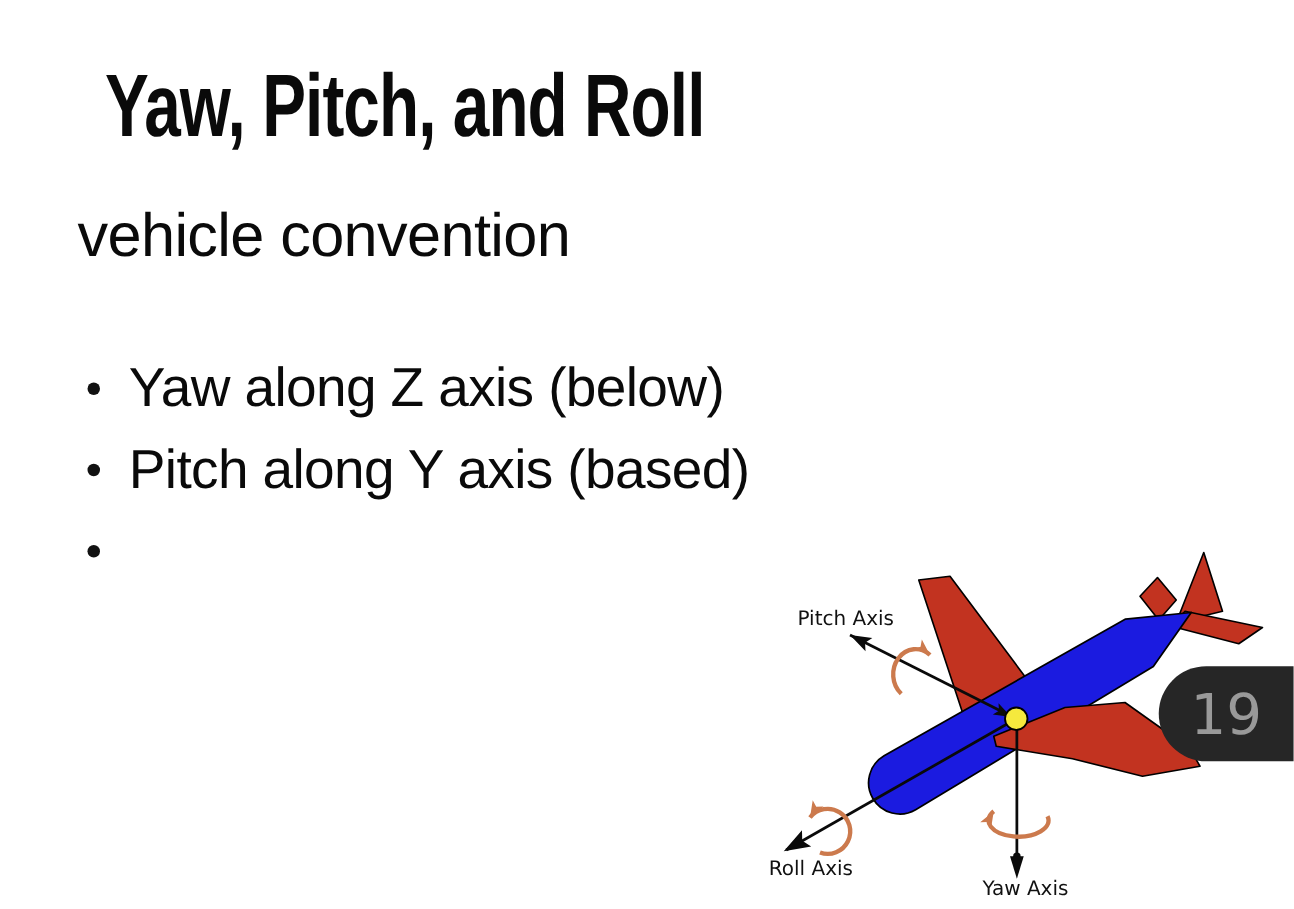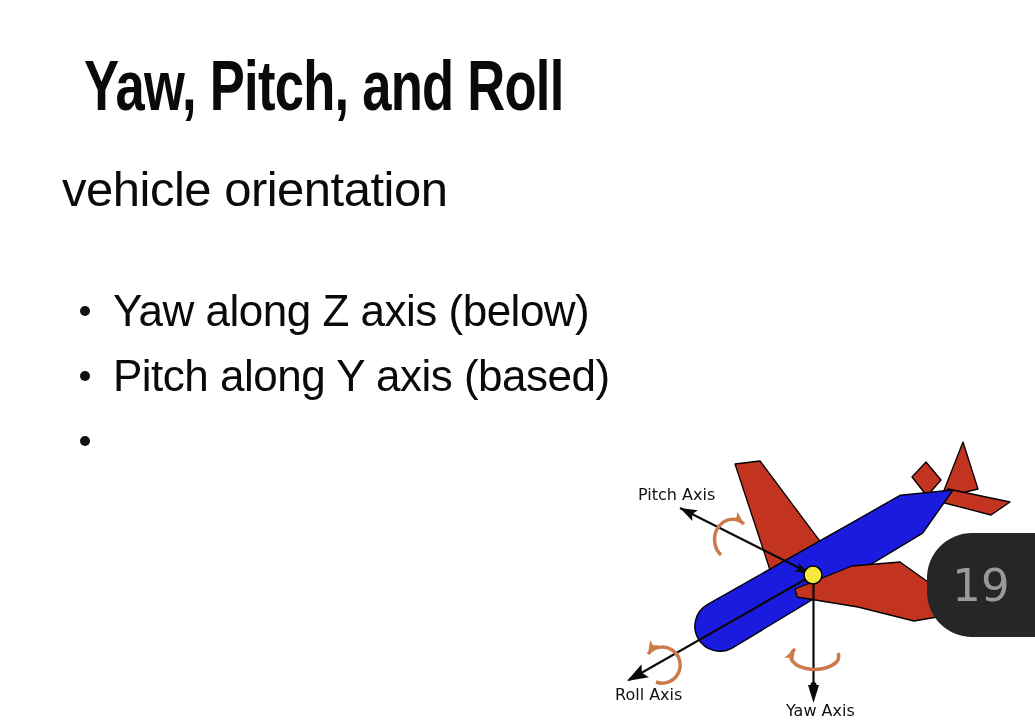--- a/index.html
+++ b/index.html
@@ -15,50 +15,50 @@
     letter-spacing:-1px;white-space:nowrap;
     transform:scaleX(0.74);transform-origin:0 50%;
   }
   .body-text{
     position:absolute;left:18px;top:162px;
     font-size:49px;line-height:54px;letter-spacing:-0.5px;
     white-space:nowrap;
   }
   .body-text .line2{padding-left:44px;}
   .bullet-list{
-    position:absolute;left:80px;top:278px;
+    position:absolute;left:70px;top:278px;
     font-size:44px;letter-spacing:-0.5px;
   }
   .bullet-row{display:flex;height:65px;align-items:center;white-space:nowrap;}
   .bullet-dot{
     width:10px;height:10px;border-radius:50%;background:#111;
     margin-right:23px;flex:0 0 auto;
   }
   .diagram-svg{position:absolute;left:0;top:0;z-index:1;}
   .diagram-label{
     font-family:"DejaVu Sans", sans-serif;
     font-size:16px;fill:#111;
   }
   .page-badge{
-    position:absolute;right:0;top:533px;width:108px;height:104px;
+    position:absolute;right:0;top:533px;width:108px;height:76px;
     background:#262626;border-radius:45px 0 0 45px;z-index:5;
     display:flex;align-items:center;justify-content:center;
   }
   .page-badge span{
     font-family:"DejaVu Sans", sans-serif;
     font-size:45px;color:#999999;
   }
 </style>
 </head>
 <body>
 
 <div class="slide-title">Yaw, Pitch, and Roll</div>
 
 <div class="body-text">
-  <div class="line2">vehicle orientation</div>
+  <div class="line2">vehicle convention</div>
 </div>
 
 <div class="bullet-list">
   <div class="bullet-row">
     <span class="bullet-dot"></span>
     <span>Yaw along Z axis (below)</span>
   </div>
   <div class="bullet-row">
     <span class="bullet-dot"></span>
     <span>Pitch along Y axis (based)</span>

